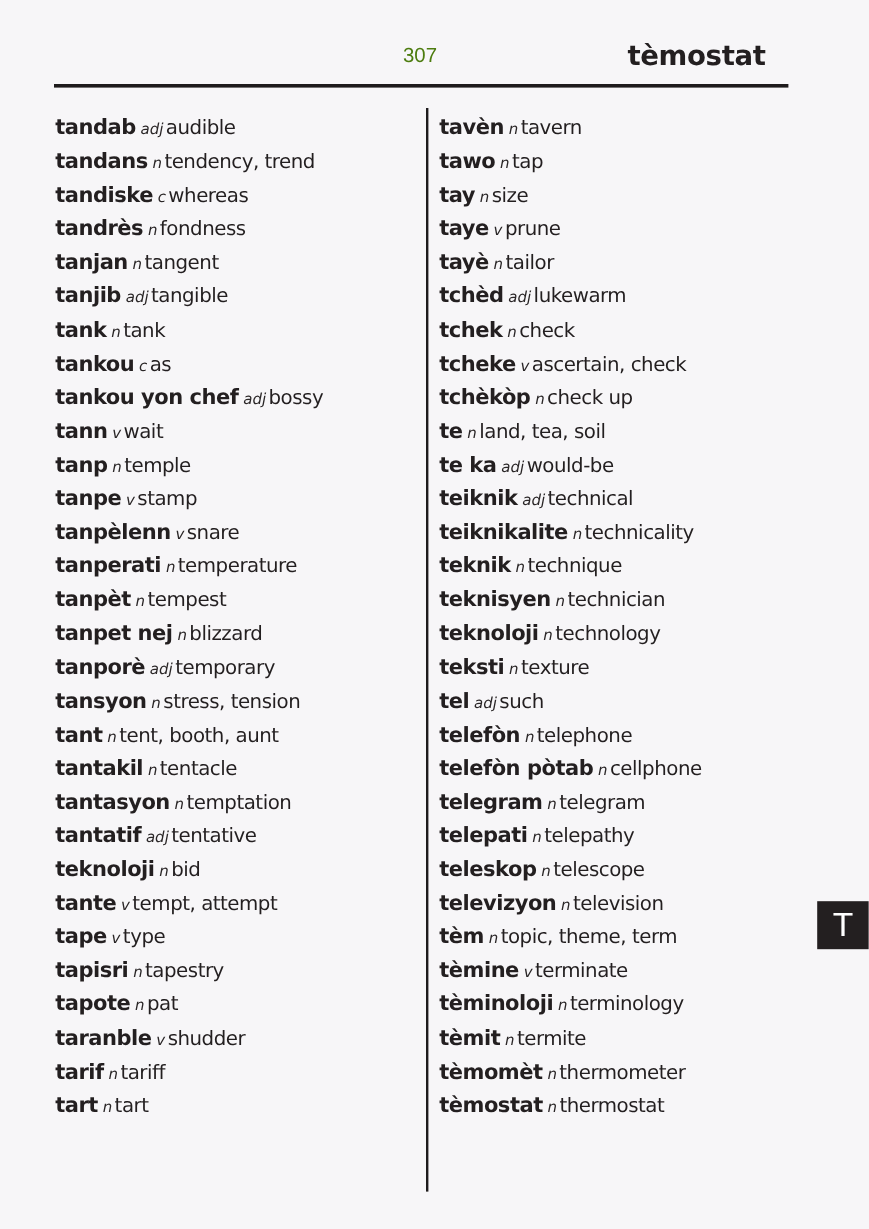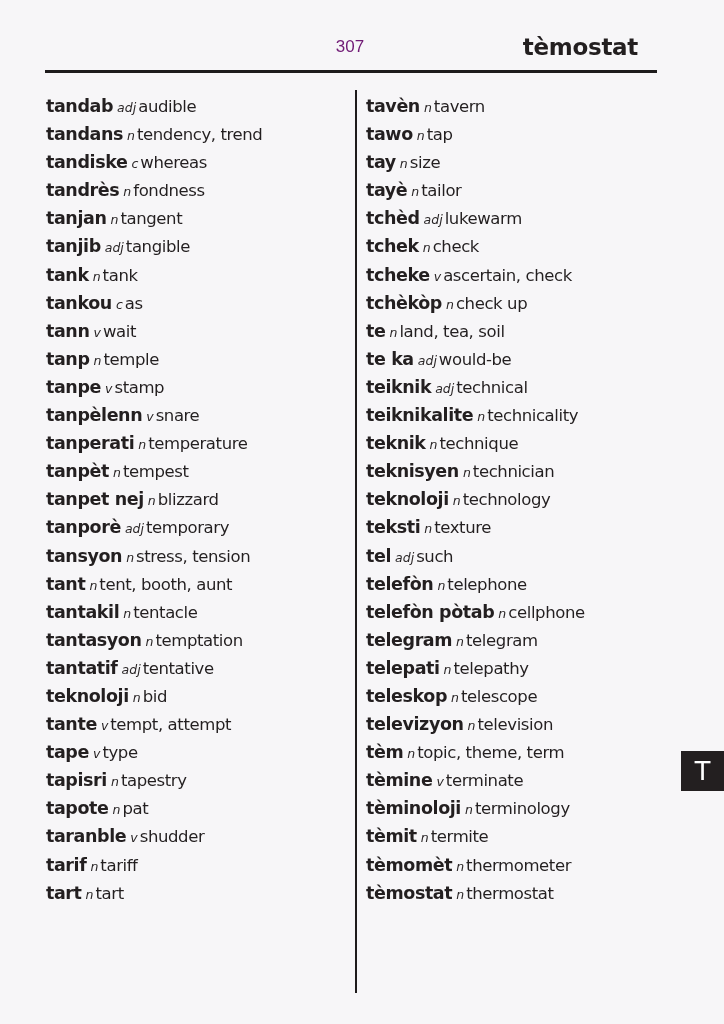--- a/index.html
+++ b/index.html
@@ -5,21 +5,21 @@
   html, body { margin: 0; padding: 0; }
   body {
     width: 724px; height: 1024px; overflow: hidden;
     background: #f7f6f8;
     position: relative;
     font-family: "Liberation Sans", "DejaVu Sans", sans-serif;
     color: #231f20;
   }
   .page-number {
     position: absolute; left: 0; width: 700px; top: 37px;
-    text-align: center; font-size: 17px; color: #701a75;
+    text-align: center; font-size: 17px; color: #4d7c0f;
     font-family: "Liberation Sans", sans-serif;
   }
   .running-head {
     position: absolute; right: 86px; top: 34px;
     font-size: 23px; font-weight: bold; color: #231f20;
     font-family: "DejaVu Sans", sans-serif;
     letter-spacing: -0.3px;
   }
   .header-rule {
     position: absolute; left: 45px; width: 612px; top: 70px; height: 3px;
@@ -69,20 +69,21 @@
 
 <div class="column col-left" id="col-left">
     <div class="entry"><span class="hw">tandab</span><span class="pos">adj</span><span class="def">audible</span></div>
     <div class="entry"><span class="hw">tandans</span><span class="pos">n</span><span class="def">tendency, trend</span></div>
     <div class="entry"><span class="hw">tandiske</span><span class="pos">c</span><span class="def">whereas</span></div>
     <div class="entry"><span class="hw">tandrès</span><span class="pos">n</span><span class="def">fondness</span></div>
     <div class="entry"><span class="hw">tanjan</span><span class="pos">n</span><span class="def">tangent</span></div>
     <div class="entry"><span class="hw">tanjib</span><span class="pos">adj</span><span class="def">tangible</span></div>
     <div class="entry"><span class="hw">tank</span><span class="pos">n</span><span class="def">tank</span></div>
     <div class="entry"><span class="hw">tankou</span><span class="pos">c</span><span class="def">as</span></div>
+    <div class="entry"><span class="hw">tankou yon chef</span><span class="pos">adj</span><span class="def">bossy</span></div>
     <div class="entry"><span class="hw">tann</span><span class="pos">v</span><span class="def">wait</span></div>
     <div class="entry"><span class="hw">tanp</span><span class="pos">n</span><span class="def">temple</span></div>
     <div class="entry"><span class="hw">tanpe</span><span class="pos">v</span><span class="def">stamp</span></div>
     <div class="entry"><span class="hw">tanpèlenn</span><span class="pos">v</span><span class="def">snare</span></div>
     <div class="entry"><span class="hw">tanperati</span><span class="pos">n</span><span class="def">temperature</span></div>
     <div class="entry"><span class="hw">tanpèt</span><span class="pos">n</span><span class="def">tempest</span></div>
     <div class="entry"><span class="hw">tanpet nej</span><span class="pos">n</span><span class="def">blizzard</span></div>
     <div class="entry"><span class="hw">tanporè</span><span class="pos">adj</span><span class="def">temporary</span></div>
     <div class="entry"><span class="hw">tansyon</span><span class="pos">n</span><span class="def">stress, tension</span></div>
     <div class="entry"><span class="hw">tant</span><span class="pos">n</span><span class="def">tent, booth, aunt</span></div>
@@ -95,20 +96,21 @@
     <div class="entry"><span class="hw">tapisri</span><span class="pos">n</span><span class="def">tapestry</span></div>
     <div class="entry"><span class="hw">tapote</span><span class="pos">n</span><span class="def">pat</span></div>
     <div class="entry"><span class="hw">taranble</span><span class="pos">v</span><span class="def">shudder</span></div>
     <div class="entry"><span class="hw">tarif</span><span class="pos">n</span><span class="def">tariff</span></div>
     <div class="entry"><span class="hw">tart</span><span class="pos">n</span><span class="def">tart</span></div>
   </div>
 <div class="column col-right" id="col-right">
     <div class="entry"><span class="hw">tavèn</span><span class="pos">n</span><span class="def">tavern</span></div>
     <div class="entry"><span class="hw">tawo</span><span class="pos">n</span><span class="def">tap</span></div>
     <div class="entry"><span class="hw">tay</span><span class="pos">n</span><span class="def">size</span></div>
+    <div class="entry"><span class="hw">taye</span><span class="pos">v</span><span class="def">prune</span></div>
     <div class="entry"><span class="hw">tayè</span><span class="pos">n</span><span class="def">tailor</span></div>
     <div class="entry"><span class="hw">tchèd</span><span class="pos">adj</span><span class="def">lukewarm</span></div>
     <div class="entry"><span class="hw">tchek</span><span class="pos">n</span><span class="def">check</span></div>
     <div class="entry"><span class="hw">tcheke</span><span class="pos">v</span><span class="def">ascertain, check</span></div>
     <div class="entry"><span class="hw">tchèkòp</span><span class="pos">n</span><span class="def">check up</span></div>
     <div class="entry"><span class="hw">te</span><span class="pos">n</span><span class="def">land, tea, soil</span></div>
     <div class="entry"><span class="hw">te ka</span><span class="pos">adj</span><span class="def">would-be</span></div>
     <div class="entry"><span class="hw">teiknik</span><span class="pos">adj</span><span class="def">technical</span></div>
     <div class="entry"><span class="hw">teiknikalite</span><span class="pos">n</span><span class="def">technicality</span></div>
     <div class="entry"><span class="hw">teknik</span><span class="pos">n</span><span class="def">technique</span></div>

